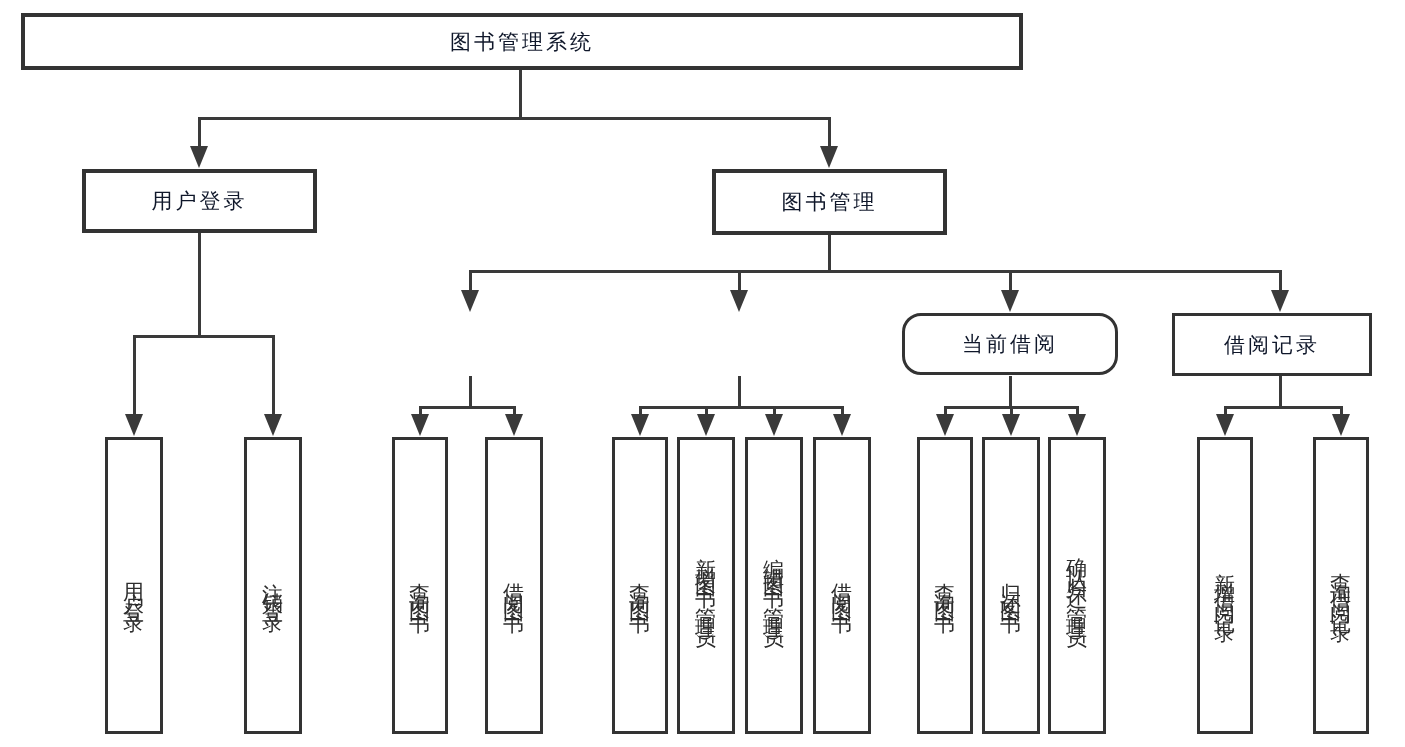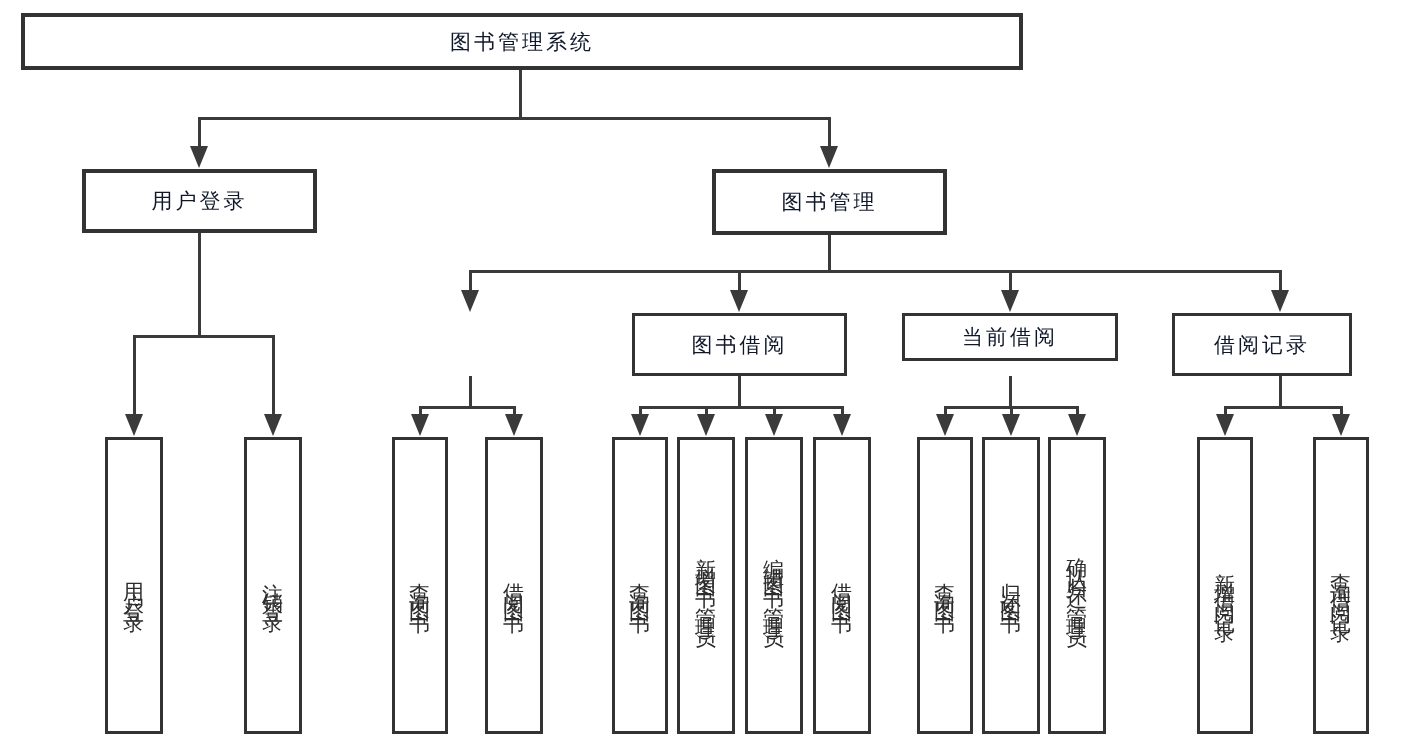--- a/index.html
+++ b/index.html
@@ -36,22 +36,22 @@
     letter-spacing:10px;
     line-height:1;
     color:#2d2d2d;
   }
   
   #b-root {left:21px; top:13px; width:1002px;height:57px;}
   #b-login{left:82px; top:169px;width:235px; height:64px;}
   #b-mgmt {left:712px;top:169px;width:235px; height:66px;}
   #b-l3-1{left:362px; top:313px;width:216px;height:63px;}
   #b-l3-2{left:632px; top:313px;width:215px;height:63px;}
-  #b-l3-3{left:902px; top:313px;width:216px;height:48px;}
-  #b-l3-4{left:1172px;top:313px;width:180px;height:63px;justify-content:center;}
+  #b-l3-3{left:902px; top:313px;width:216px;height:62px;border-radius:19px;}
+  #b-l3-4{left:1172px;top:313px;width:200px;height:63px;justify-content:center;}
   #lf-1 {left:105px; width:58px;}
   #lf-2 {left:244px; width:58px;}
   #lf-3 {left:392px; width:56px;}
   #lf-4 {left:485px; width:58px;}
   #lf-5 {left:612px; width:56px;}
   #lf-6 {left:677px; width:58px;}
   #lf-7 {left:745px; width:58px;}
   #lf-8 {left:813px; width:58px;}
   #lf-9 {left:917px; width:56px;}
   #lf-10{left:982px; width:58px;}
@@ -143,23 +143,20 @@
     <span class="lbl">图书管理系统</span>
   </div>
 
   <div class="node h thick" id="b-login">
     <span class="lbl">用户登录</span>
   </div>
   <div class="node h thick" id="b-mgmt">
     <span class="lbl">图书管理</span>
   </div>
 
-  <div class="node h" id="b-l3-2">
-    <span class="lbl">图书借阅</span>
-  </div>
   <div class="node h" id="b-l3-3">
     <span class="lbl">当前借阅</span>
   </div>
   <div class="node h" id="b-l3-4">
     <span class="lbl">借阅记录</span>
   </div>
 
   <div class="node leaf" id="lf-1">
     <span class="lbl">用户登录</span>
   </div>

